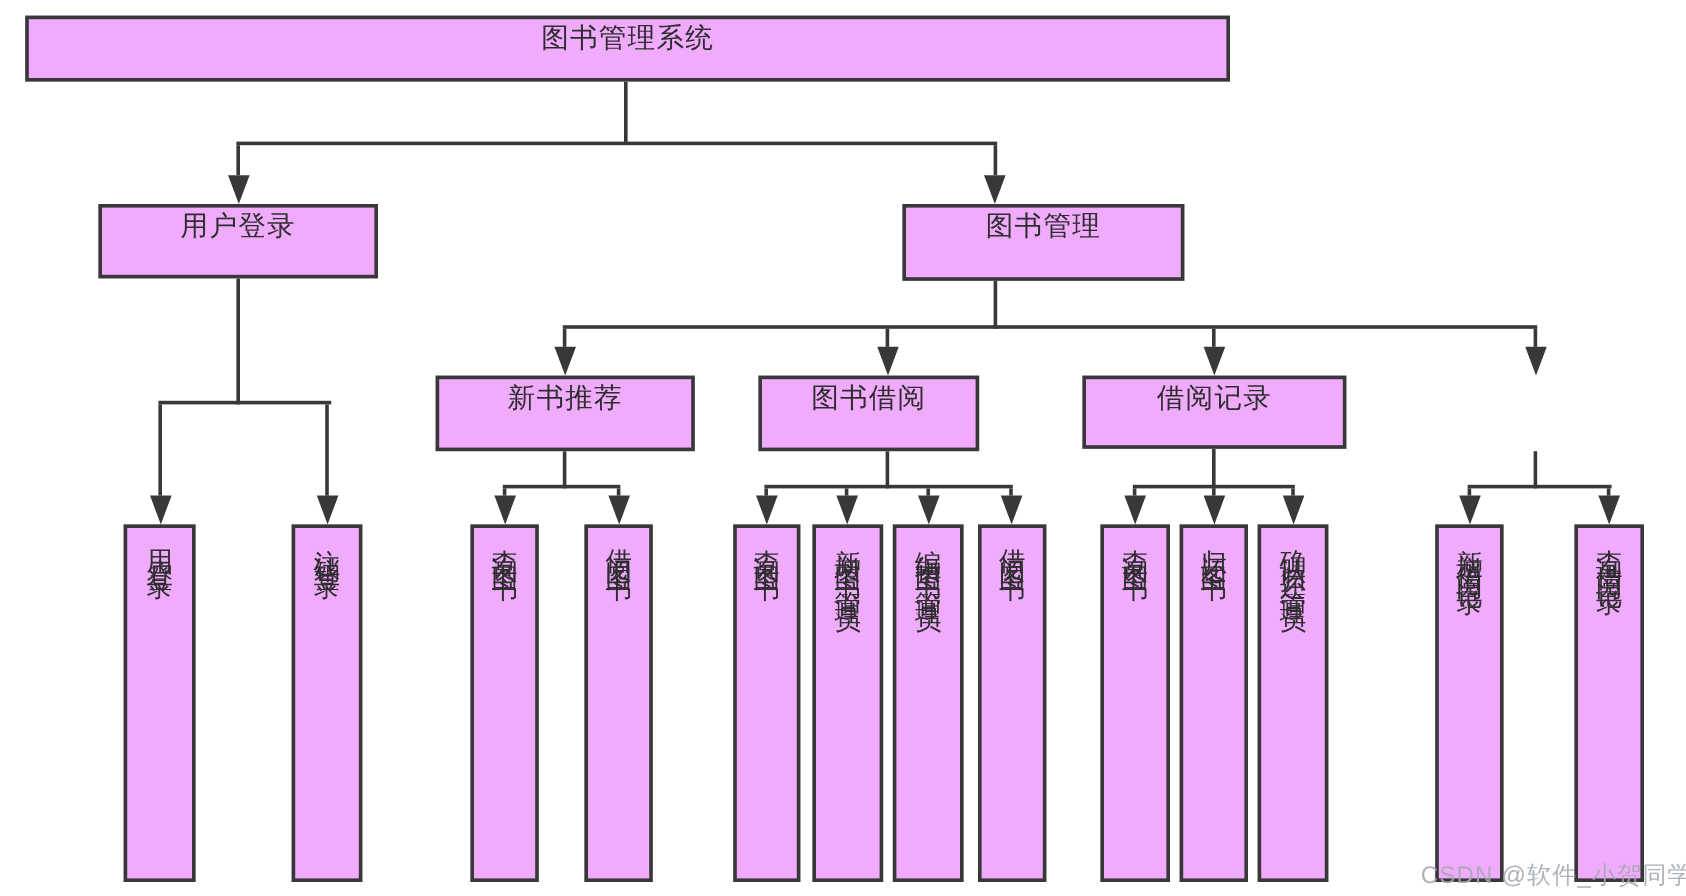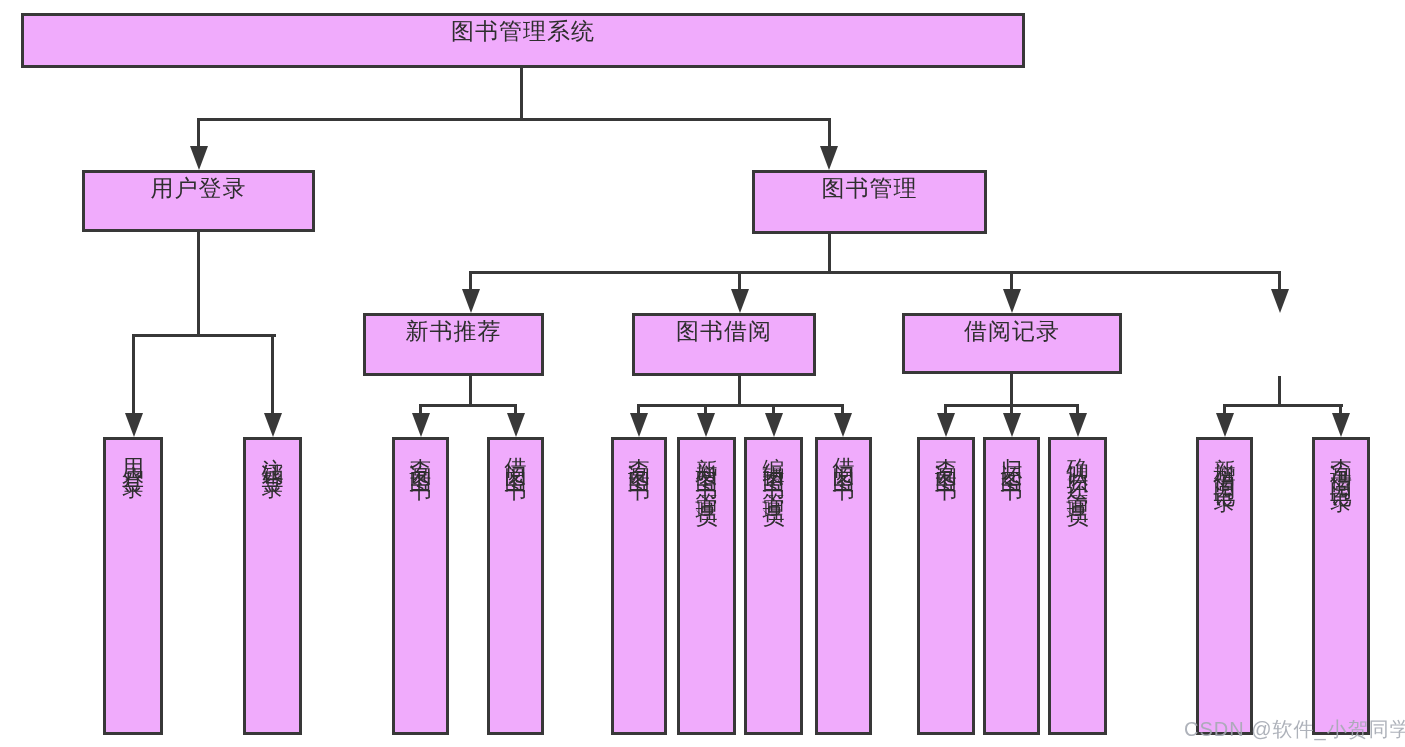--- a/index.html
+++ b/index.html
@@ -36,21 +36,21 @@
     <span>图书管理系统</span>
   </div>
 
   <div class="box" style="left:82px;top:170px;width:233px;height:62px;">
     <span>用户登录</span>
   </div>
   <div class="box" style="left:712px;top:170px;width:235px;height:64px;margin-left:40px;">
     <span>图书管理</span>
   </div>
 
-  <div class="box" style="left:363px;top:313px;width:181px;height:63px;">
+  <div class="box" style="left:363px;top:313px;width:216px;height:63px;">
     <span>新书推荐</span>
   </div>
   <div class="box" style="left:632px;top:313px;width:184px;height:63px;">
     <span>图书借阅</span>
   </div>
   <div class="box" style="left:902px;top:313px;width:220px;height:61px;">
     <span>借阅记录</span>
   </div>
 
   <div class="box" style="left:103px;top:437px;width:60px;height:298px;">

